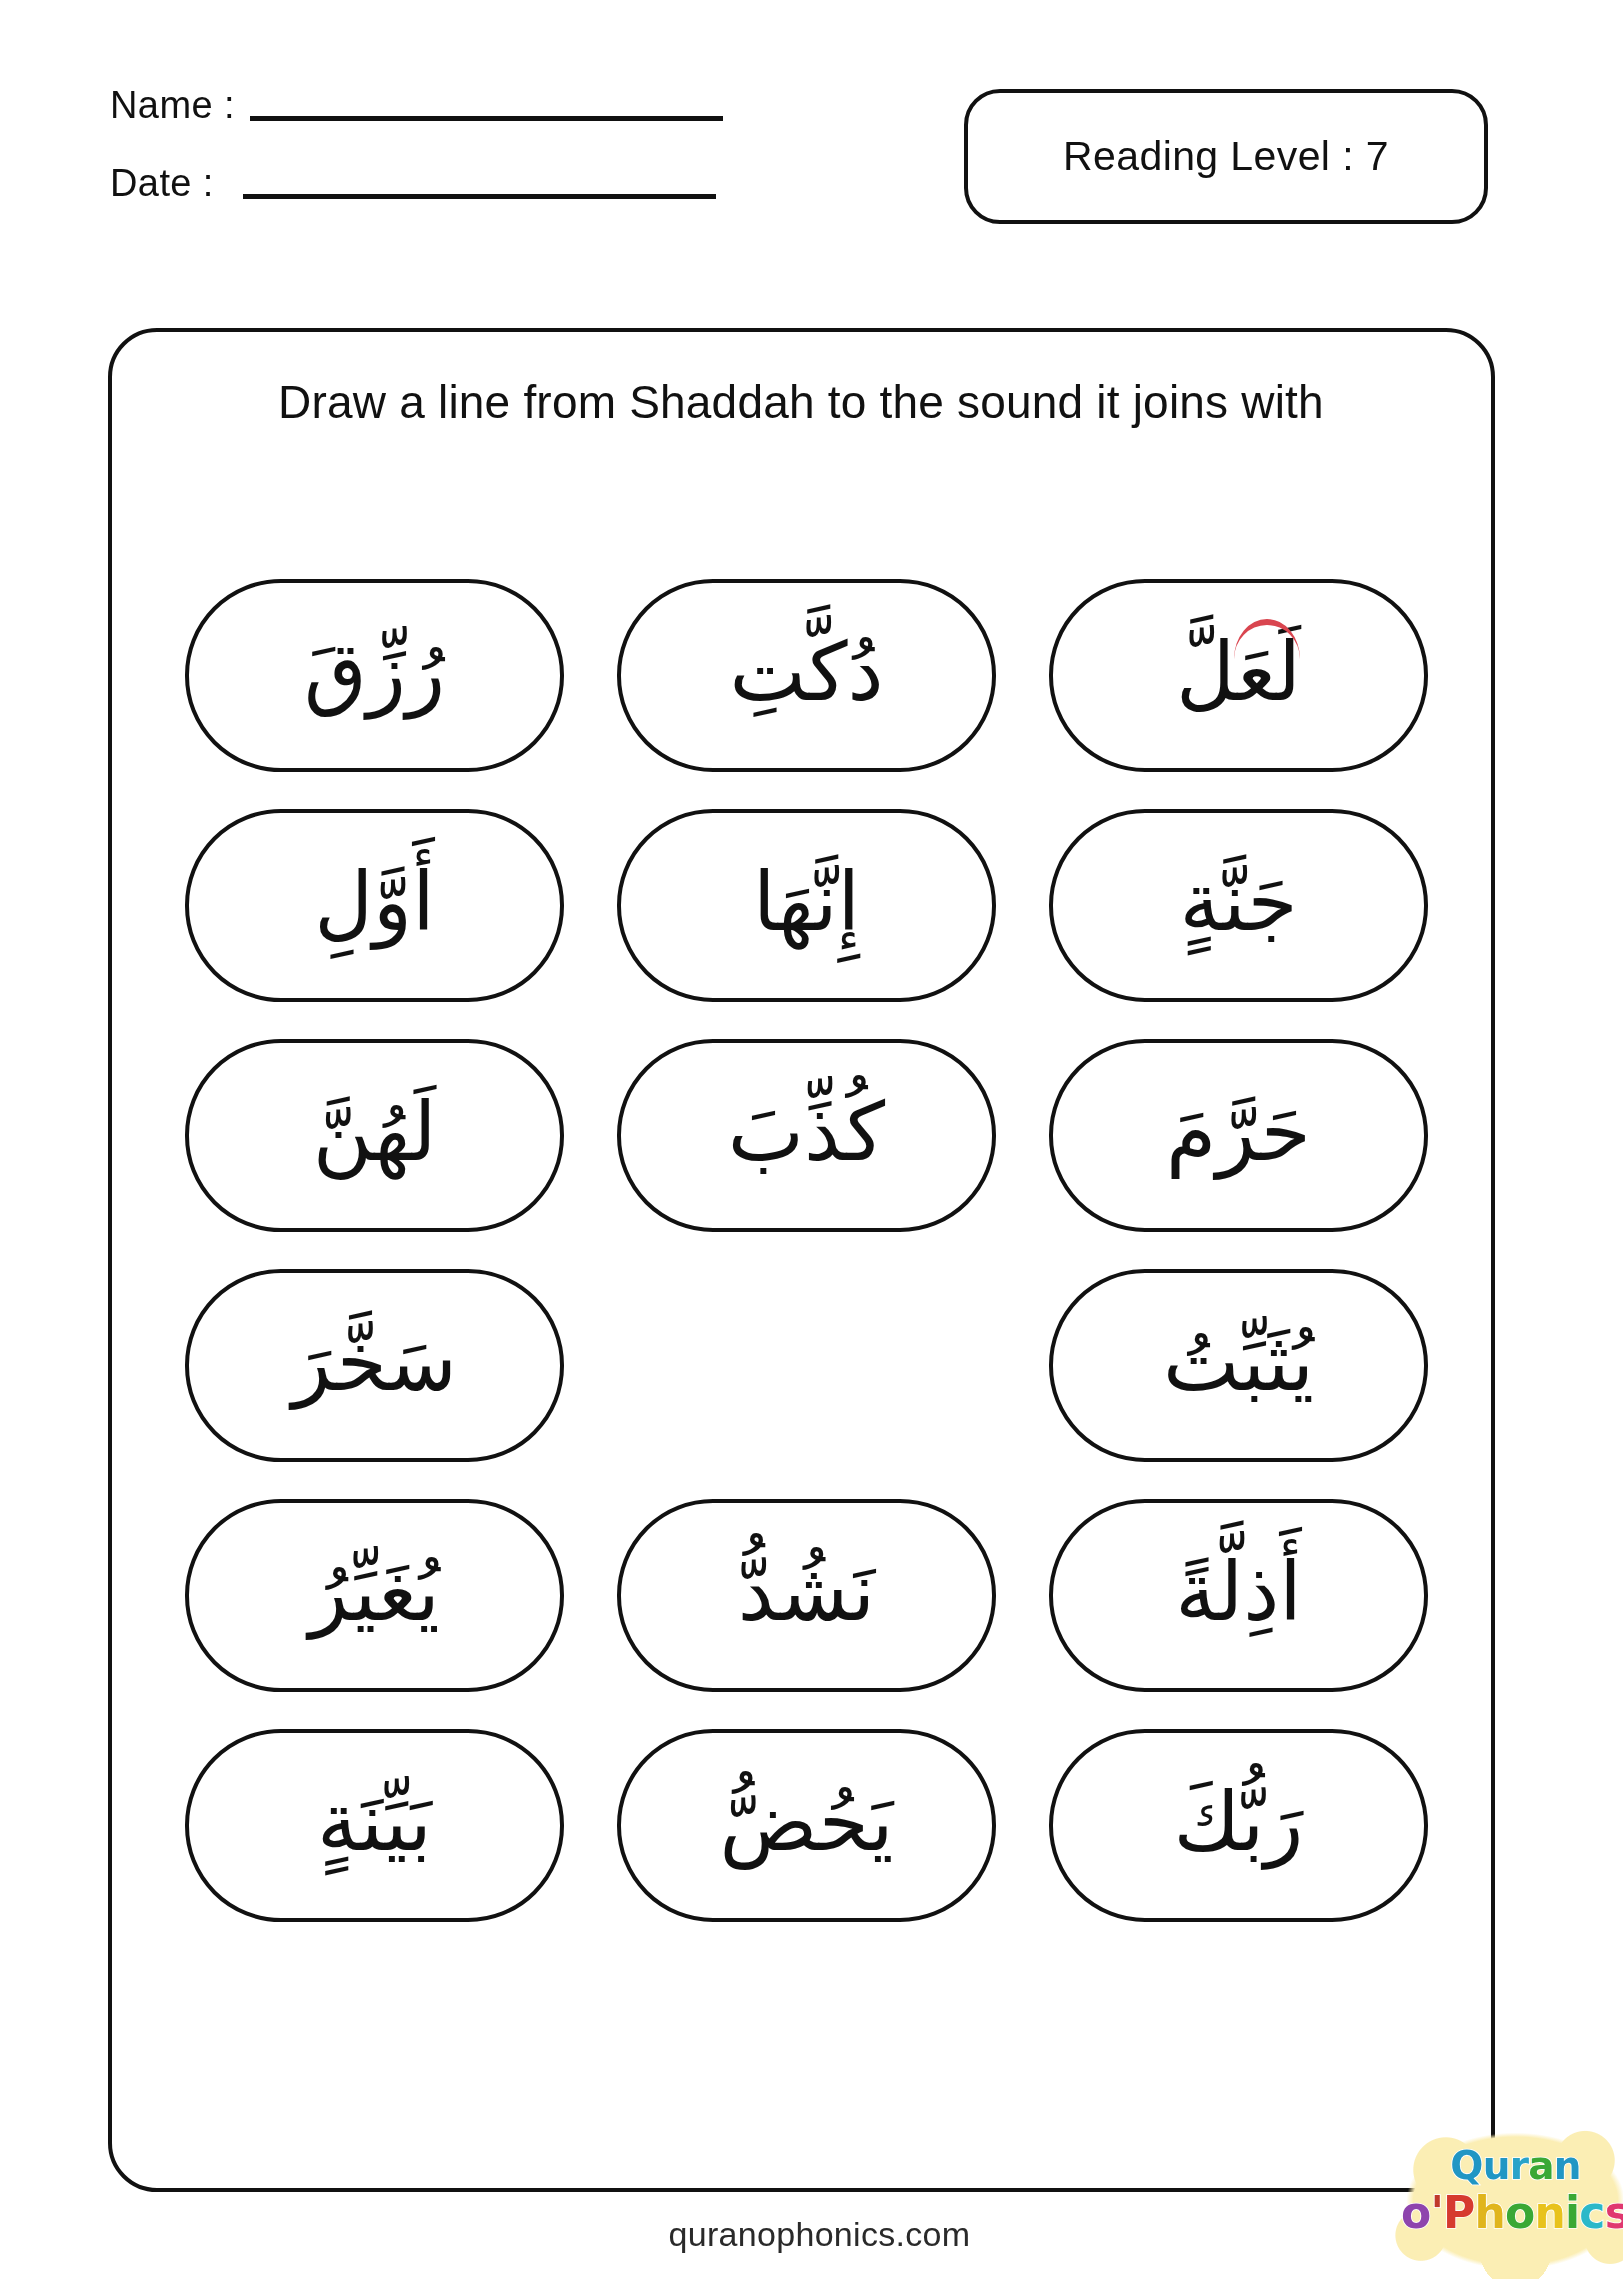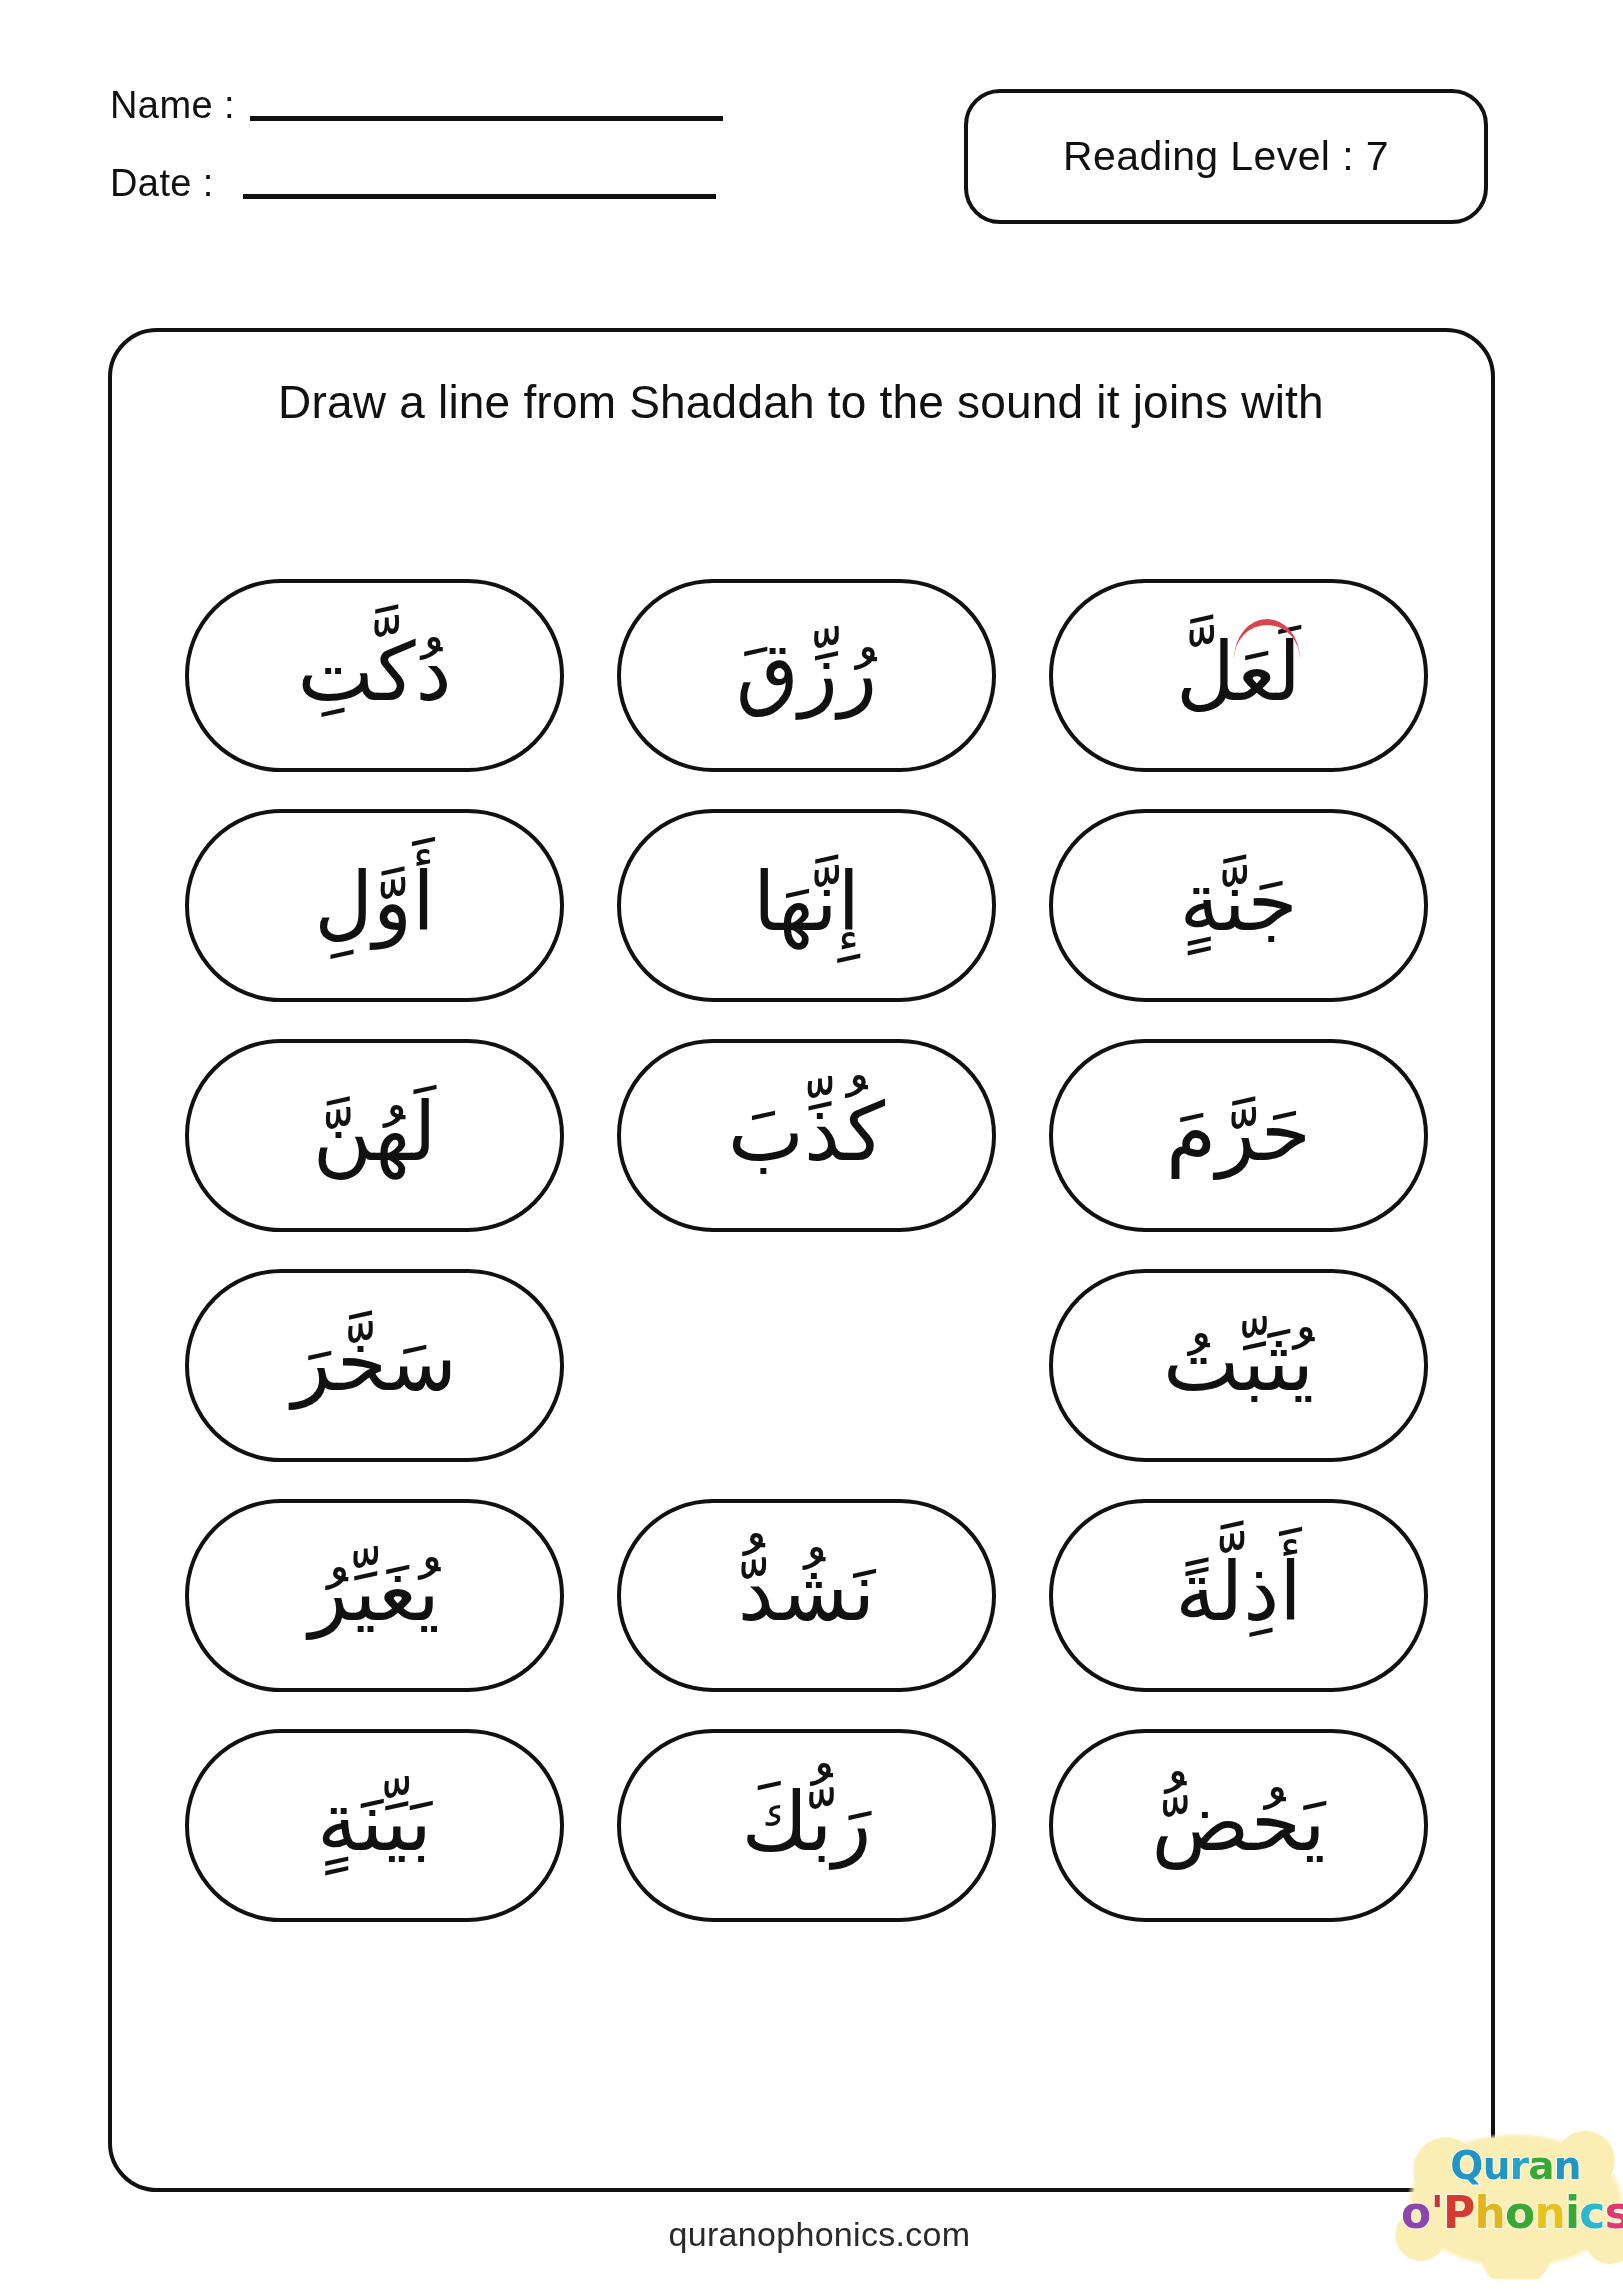--- a/index.html
+++ b/index.html
@@ -211,24 +211,24 @@
 
 </div>
 
 <div class="panel">
 
   <div class="instruction">Draw a line from Shaddah to the sound it joins with</div>
 
   <div class="grid" id="word-grid">
       <div class="grid-row">
         <div class="pill">
+          <div class="word">رُزِّقَ</div>
+        </div>
+        <div class="pill">
           <div class="word">دُكَّتِ</div>
-        </div>
-        <div class="pill">
-          <div class="word">رُزِّقَ</div>
         </div>
         <div class="pill">
           <div class="word">لَعَلَّ</div>
           <div class="shaddah-mark"></div>
         </div>
       </div>
       <div class="grid-row">
         <div class="pill">
           <div class="word">أَوَّلِ</div>
         </div>
@@ -267,24 +267,24 @@
         </div>
         <div class="pill">
           <div class="word">أَذِلَّةً</div>
         </div>
       </div>
       <div class="grid-row">
         <div class="pill">
           <div class="word">بَيِّنَةٍ</div>
         </div>
         <div class="pill">
+          <div class="word">يَحُضُّ</div>
+        </div>
+        <div class="pill">
           <div class="word">رَبُّكَ</div>
-        </div>
-        <div class="pill">
-          <div class="word">يَحُضُّ</div>
         </div>
       </div>
     </div>
 
 </div>
 
 <div class="footer-url">quranophonics.com</div>
 
 <div class="logo">
   <div class="splat"></div>

